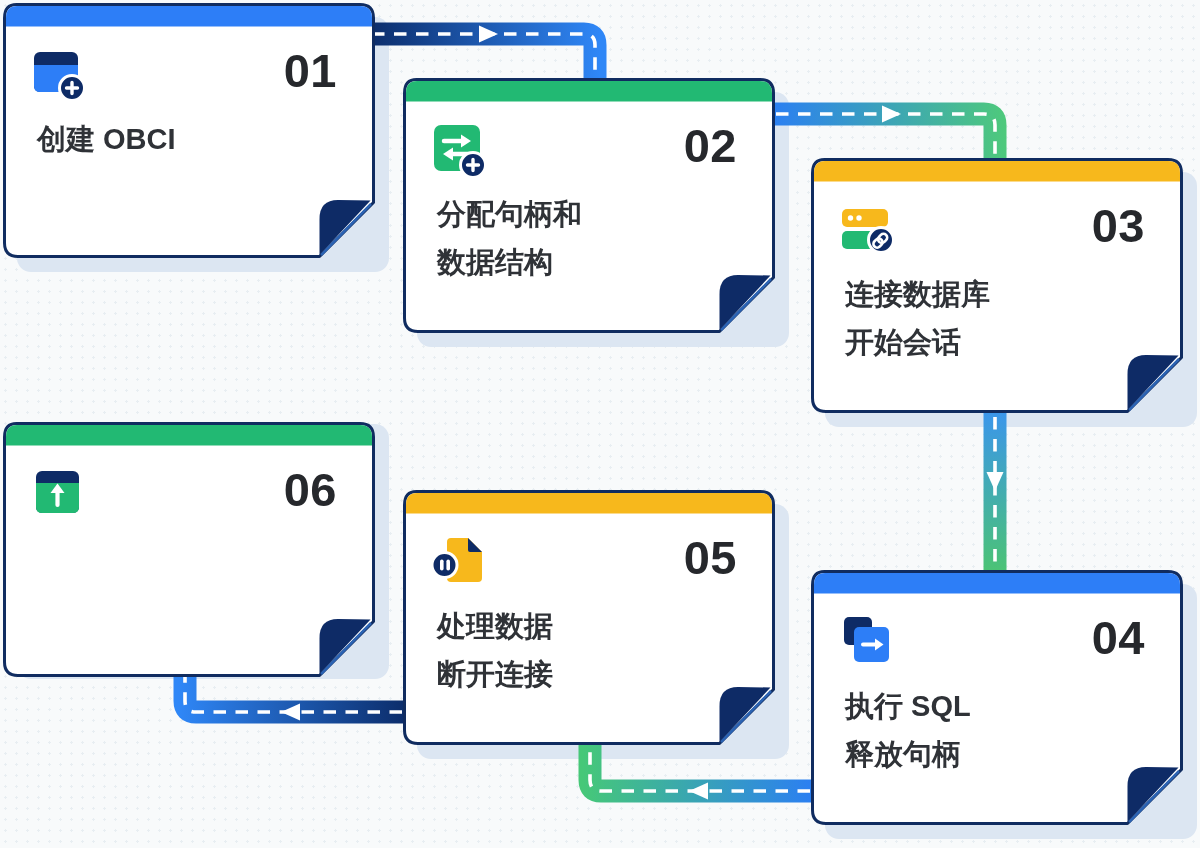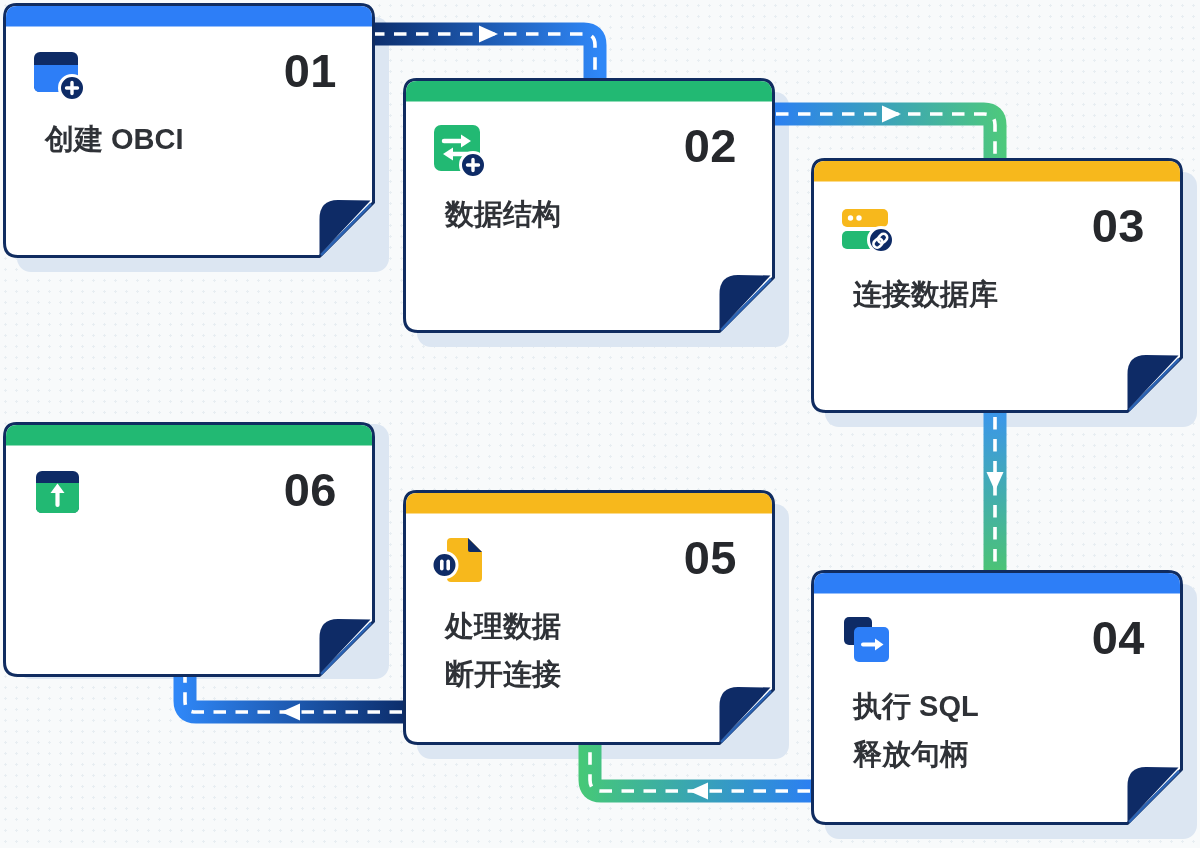--- a/index.html
+++ b/index.html
@@ -17,21 +17,21 @@
   .connector-layer{left:0;top:0;z-index:2;}
   .shadow-layer{left:0;top:0;z-index:1;width:1200px;height:848px;}
   .card{width:372px;height:255px;z-index:3;}
   .card svg.frame{position:absolute;left:0;top:0;}
   .num{
     position:absolute;top:44px;right:38px;
     font-size:47px;font-weight:700;color:#26282C;letter-spacing:.5px;line-height:1;
   }
   .ttl{
     position:absolute;left:34px;top:112px;
-    font-size:29px;font-weight:600;color:#2F3237;line-height:48px;white-space:nowrap;margin-left:8px;
+    font-size:29px;font-weight:600;color:#2F3237;line-height:48px;white-space:nowrap;
   }
   .icon{position:absolute;left:28px;top:42px;width:56px;height:56px;}
 </style>
 </head>
 <body>
 
 <div class="canvas">
 
   <div class="shadow-layer">
     <div class="card-shadow" style="left:17px;top:17px"></div>
@@ -123,20 +123,21 @@
       <rect x="3" y="5" width="46" height="46" rx="7" fill="#22B973"></rect>
       <path d="M13 21 H31" stroke="#fff" stroke-width="4.5" stroke-linecap="round"></path>
       <polygon points="30,14.5 40,21 30,27.5" fill="#fff"></polygon>
       <path d="M39 34 H21" stroke="#fff" stroke-width="4.5" stroke-linecap="round"></path>
       <polygon points="22,27.5 12,34 22,40.5" fill="#fff"></polygon>
       <circle cx="42" cy="45" r="12.5" fill="#0E2B66" stroke="#FFFFFF" stroke-width="3"></circle>
       <path d="M42 39.5 V50.5 M36.5 45 H47.5" stroke="#fff" stroke-width="3.4" stroke-linecap="round"></path>
     </svg>
     <div class="num">02</div>
     <div class="ttl">
+      <div>分配句柄和</div>
       <div>数据结构</div>
     </div>
   </div>
 
   <div class="card" style="left:811px;top:158px">
     <svg class="frame" width="372" height="255" viewBox="0 0 372 255">
       <path d="M 13.5 1.5 H 357 Q 370.5 1.5 370.5 15 V 199.5 L 316.5 253.5 H 15 Q 1.5 253.5 1.5 240 V 15 Q 1.5 1.5 13.5 1.5 Z" fill="#FFFFFF" stroke="#102C60" stroke-width="3" stroke-linejoin="round"></path>
       <path d="M 14 3 H 357 Q 369 3 369 15 V 23.5 H 3 V 15 Q 3 3 14 3 Z" fill="#F7B81C"></path>
       <path d="M 368 201 L 318 252" stroke="#2B63B3" stroke-width="2.5"></path>
       <path d="M 316.5 252 L 316.5 216 Q 316.5 197 335 197 L 367.5 197.5 Z" fill="#0E2B66"></path>
@@ -148,20 +149,21 @@
       <rect x="3" y="31" width="46" height="18" rx="5" fill="#22B973"></rect>
       <circle cx="42" cy="40" r="12.5" fill="#0E2B66" stroke="#FFFFFF" stroke-width="3"></circle>
       <g transform="rotate(-45 42 40)" stroke="#fff" stroke-width="2.6" fill="none">
         <rect x="32.8" y="36.3" width="9.8" height="7.4" rx="3.7"></rect>
         <rect x="39.4" y="36.3" width="9.8" height="7.4" rx="3.7"></rect>
       </g>
     </svg>
     <div class="num">03</div>
     <div class="ttl">
       <div>连接数据库</div>
+      <div>开始会话</div>
     </div>
   </div>
 
   <div class="card" style="left:811px;top:570px">
     <svg class="frame" width="372" height="255" viewBox="0 0 372 255">
       <path d="M 13.5 1.5 H 357 Q 370.5 1.5 370.5 15 V 199.5 L 316.5 253.5 H 15 Q 1.5 253.5 1.5 240 V 15 Q 1.5 1.5 13.5 1.5 Z" fill="#FFFFFF" stroke="#102C60" stroke-width="3" stroke-linejoin="round"></path>
       <path d="M 14 3 H 357 Q 369 3 369 15 V 23.5 H 3 V 15 Q 3 3 14 3 Z" fill="#2D7EF7"></path>
       <path d="M 368 201 L 318 252" stroke="#2B63B3" stroke-width="2.5"></path>
       <path d="M 316.5 252 L 316.5 216 Q 316.5 197 335 197 L 367.5 197.5 Z" fill="#0E2B66"></path>
     </svg>

